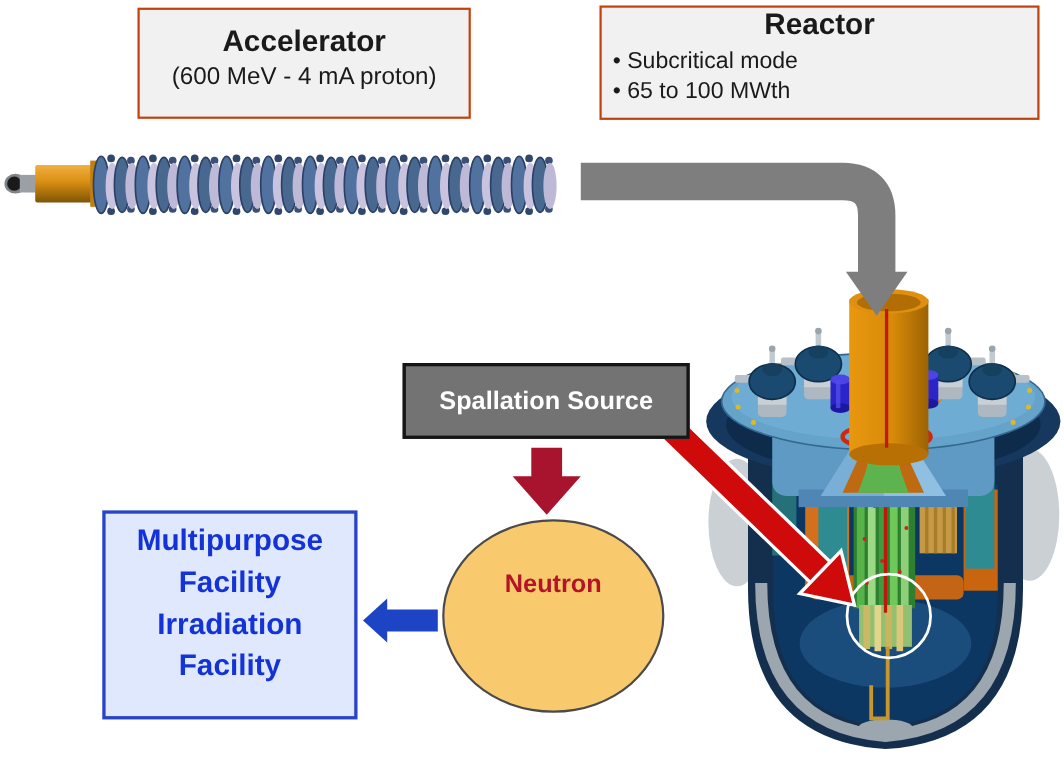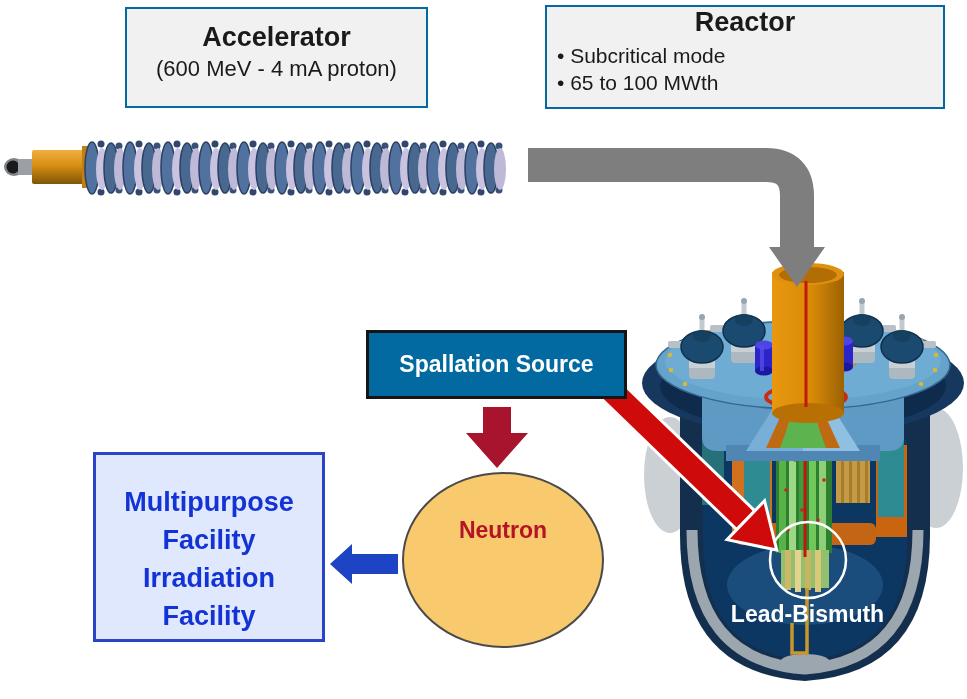--- a/index.html
+++ b/index.html
@@ -2,34 +2,34 @@
 <html><head>
 <meta charset="utf-8">
 <style>
   html,body{margin:0;padding:0;background:#ffffff;}
   .canvas{
     position:relative;width:967px;height:699px;background:#ffffff;overflow:hidden;
     font-family:"Liberation Sans","DejaVu Sans",sans-serif;
   }
   .scene{position:absolute;left:0;top:0;}
   .overlay{position:absolute;box-sizing:border-box;}
-  .gray-box{background:#F1F1F1;border:2px solid #0369a1;text-align:center;color:#1A1A1A;}
+  .gray-box{background:#F1F1F1;border:2px solid #c2410c;text-align:center;color:#1A1A1A;}
   .accel-box{left:125px;top:7px;width:303px;height:101px;}
   .accel-title{font-size:27px;font-weight:bold;margin-top:13px;}
   .accel-sub{font-size:22px;margin-top:3px;}
   .reactor-box{left:545px;top:5px;width:400px;height:104px;}
   .reactor-title{font-size:27px;font-weight:bold;text-align:center;margin-top:0;}
   .reactor-bullets{text-align:left;font-size:21px;line-height:27px;padding-left:10px;margin-top:4px;}
   .spallation-box{
-    left:366px;top:330px;width:261px;height:69px;background:#0369a1;border:3px solid #151515;
+    left:366px;top:330px;width:261px;height:69px;background:#737373;border:3px solid #151515;
     color:#FFFFFF;font-size:23px;font-weight:bold;text-align:center;line-height:63px;
   }
   .facility-box{
-    left:93px;top:452px;width:232px;height:190px;background:#DFE8FC;border:3px solid #2A44C8;
-    color:#1433D6;font-size:27px;font-weight:bold;text-align:center;line-height:38px;padding-top:28px;
+    left:93px;top:464px;width:232px;height:190px;background:#DFE8FC;border:3px solid #2A44C8;
+    color:#1433D6;font-size:27px;font-weight:bold;text-align:center;line-height:38px;padding-top:5px;
   }
   .source-circle{
     left:402px;top:472px;width:202px;height:176px;background:#F9C96E;border:2px solid #4A4A4A;
     border-radius:50%;color:#B41425;font-size:23px;font-weight:bold;text-align:center;
     line-height:31px;padding-top:41px;
   }
   .coolant-label{
     left:695px;top:599px;width:225px;color:#FFFFFF;font-size:23px;font-weight:bold;
     text-align:center;line-height:31px;
   }
@@ -252,16 +252,15 @@
     <div>Facility</div>
     <div>Irradiation</div>
     <div>Facility</div>
   </div>
 
   <div class="overlay source-circle">
     <div>Neutron</div>
   </div>
 
   <div class="overlay coolant-label">
-    <div>Lead-Bismuth</div>
   </div>
 
 </div>
 
 </body></html>

